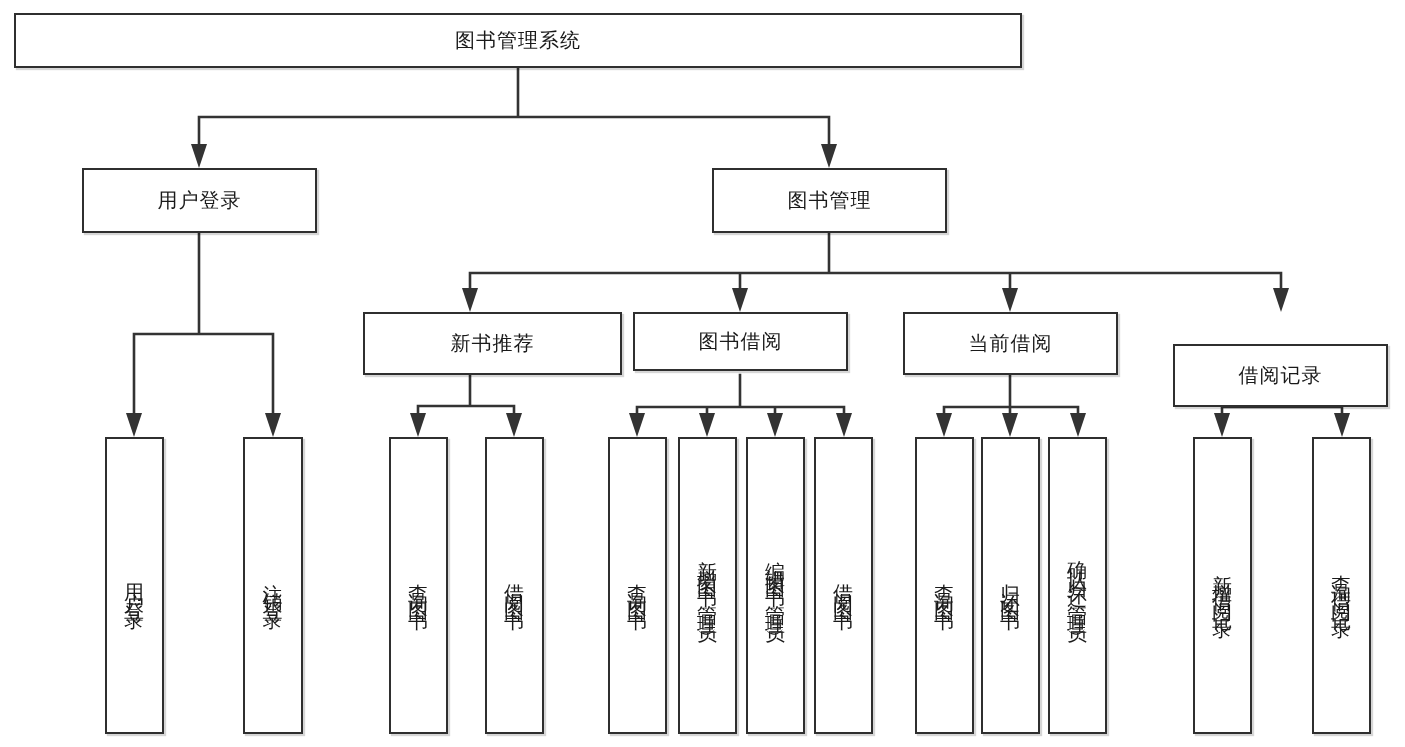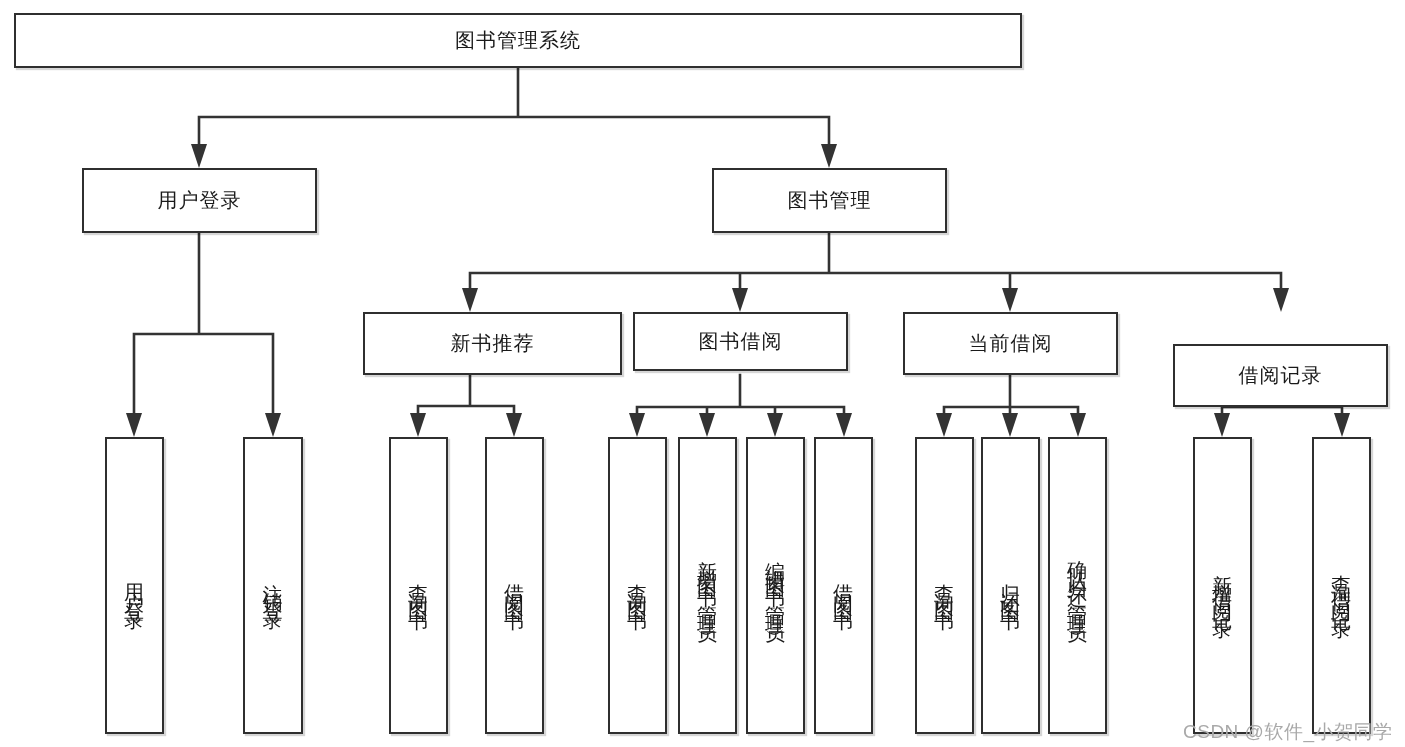--- a/index.html
+++ b/index.html
@@ -112,14 +112,13 @@
   <div class="box leaf" style="left:746px;top:437px;width:59px;height:297px;">编辑图书（管理员）</div>
   <div class="box leaf" style="left:814px;top:437px;width:59px;height:297px;">借阅图书</div>
 
   <div class="box leaf" style="left:915px;top:437px;width:59px;height:297px;">查询图书</div>
   <div class="box leaf" style="left:981px;top:437px;width:59px;height:297px;">归还图书</div>
   <div class="box leaf" style="left:1048px;top:437px;width:59px;height:297px;">确认归还（管理员）</div>
 
   <div class="box leaf" style="left:1193px;top:437px;width:59px;height:297px;">新增借阅记录</div>
   <div class="box leaf" style="left:1312px;top:437px;width:59px;height:297px;">查询借阅记录</div>
 
-  <div class="watermark">CSDN @软件_小贺同学</div>
 </div>
 
 </body></html>

